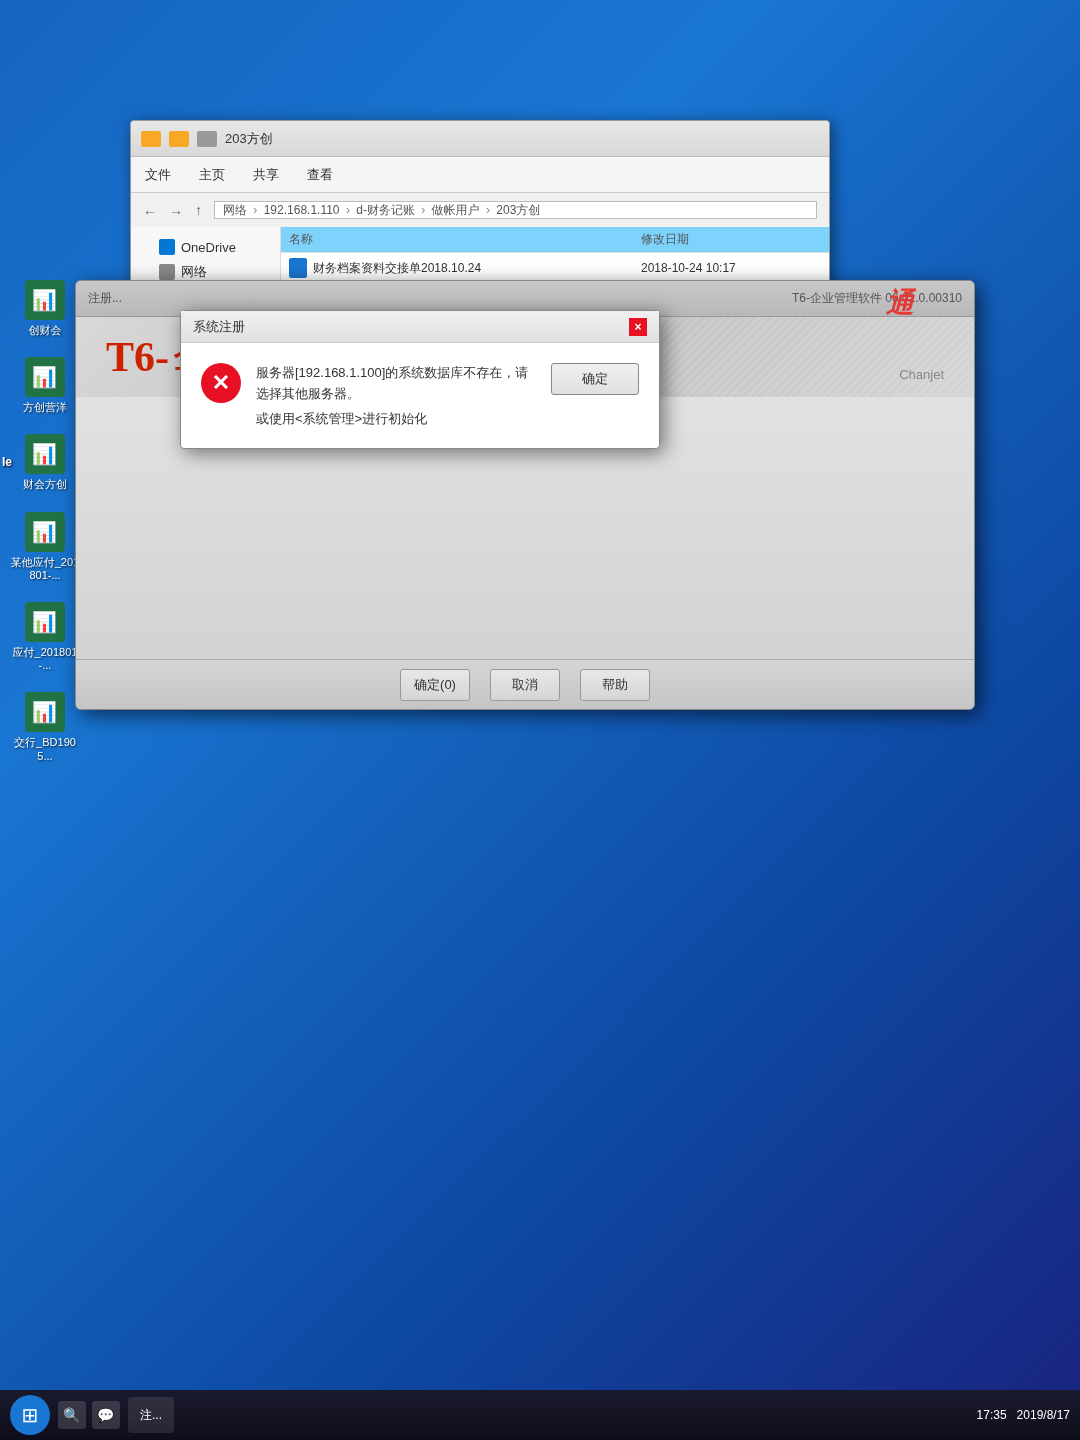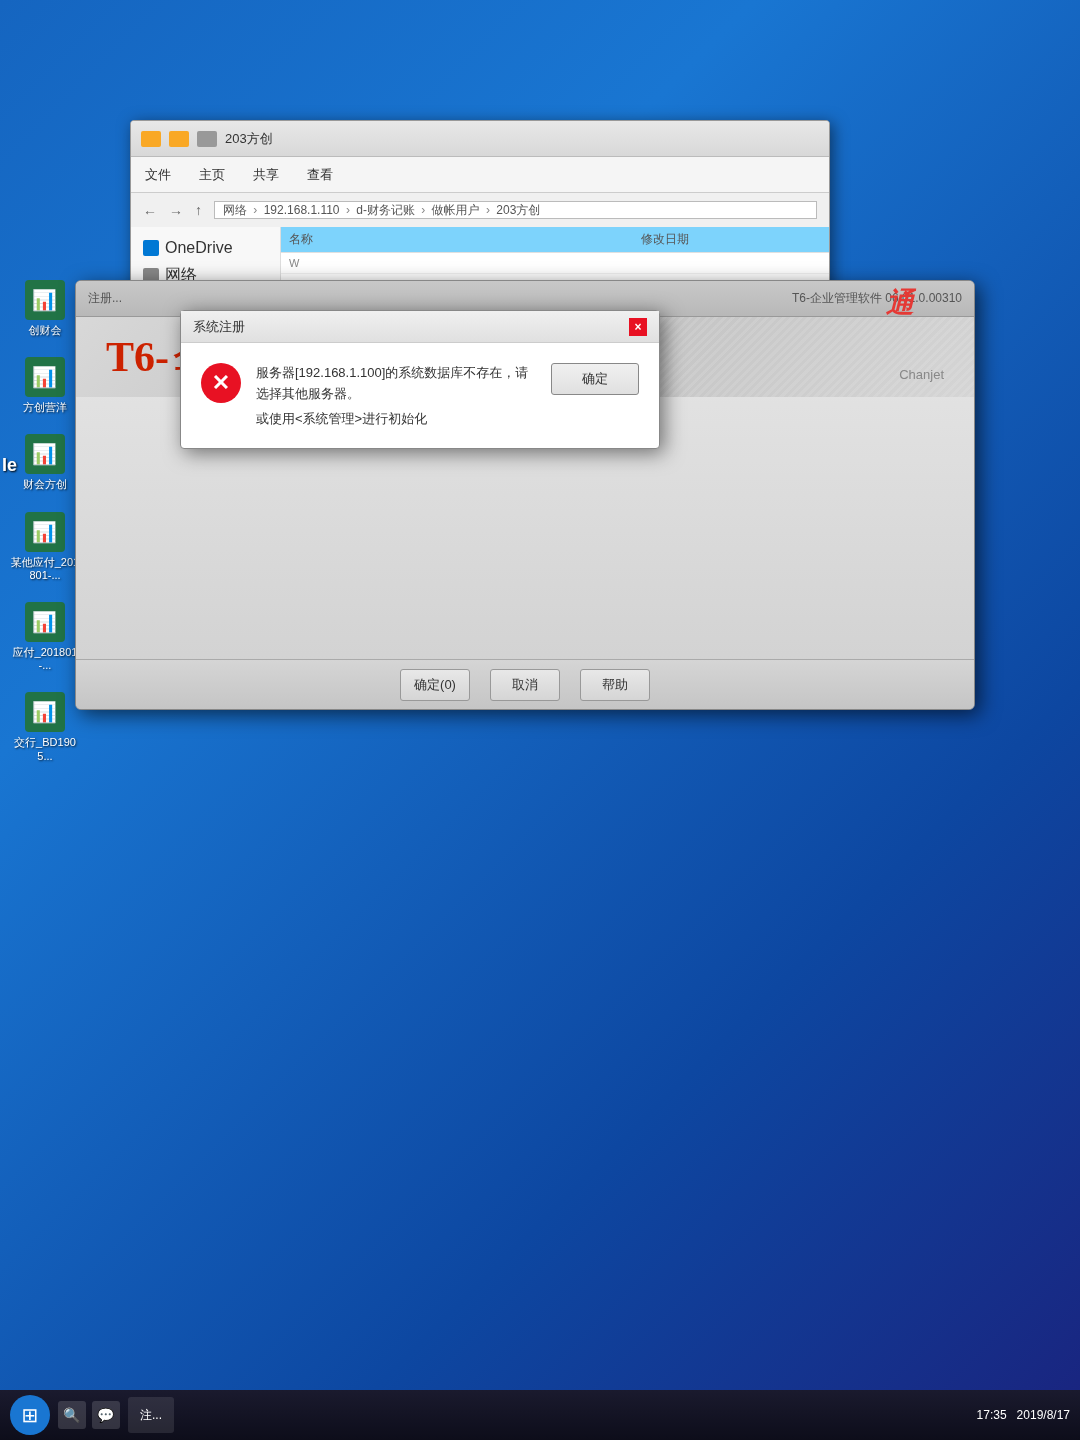--- a/index.html
+++ b/index.html
@@ -157,26 +157,27 @@
     .explorer-sidebar {
       width: 150px;
       background: #f8f8f8;
       border-right: 1px solid #ddd;
       padding: 8px 0;
       overflow-y: auto;
     }
 
     .sidebar-item {
       padding: 4px 12px;
-      font-size: 16px;
+      font-size: 13px;
       color: #333;
       cursor: pointer;
       display: flex;
       align-items: center;
       gap: 6px;
+      margin-left: 16px;
     }
 
     .sidebar-item .si-icon {
       width: 16px;
       height: 16px;
       background: #90caf9;
       border-radius: 2px;
       display: inline-block;
       flex-shrink: 0;
     }
@@ -527,21 +528,21 @@
     <div class="desktop-icon">
       <div class="icon-img excel">📊</div>
       <div class="icon-label">应付_201801-...</div>
     </div>
     <div class="desktop-icon">
       <div class="icon-img excel">📊</div>
       <div class="icon-label">交行_BD1905...</div>
     </div>
   </div>
 
-  <div style="position:absolute; left:2px; top:455px; color:white; font-size:18px; font-weight:bold; text-shadow:1px 1px 2px black;">Ie</div>
+  <div style="position:absolute; left:2px; top:455px; color:white; font-size:12px; font-weight:bold; text-shadow:1px 1px 2px black;">Ie</div>
 
   <div class="file-explorer">
     <div class="explorer-title-bar">
       <span class="folder-icon"></span>
       <span style="width:20px;height:16px;background:#f9a825;border-radius:2px;display:inline-block;"></span>
       <span style="width:20px;height:16px;background:#999;border-radius:2px;display:inline-block;"></span>
       <span class="explorer-title-text">203方创</span>
     </div>
 
     <div class="explorer-toolbar">
@@ -581,20 +582,27 @@
           <span class="si-icon" style="background:#888;"></span>
           <span>网络</span>
         </div>
       </div>
 
       <div class="explorer-main">
         <div class="file-list-header">
           <span>名称</span>
           <span>修改日期</span>
         </div>
+        <div class="file-list-item">
+          <div class="file-name">
+            <span class="file-icon-doc"></span>
+            <span>财务档案资料交接单2018.10.24</span>
+          </div>
+          <span>2018-10-24 10:17</span>
+        </div>
 
         <div style="padding: 4px 8px; font-size:11px; color:#888; border-bottom:1px solid #f0f0f0;">W</div>
         <div style="padding: 4px 8px; font-size:11px; color:#888; border-bottom:1px solid #f0f0f0;">N</div>
         <div style="padding: 4px 8px; font-size:11px; color:#888; border-bottom:1px solid #f0f0f0;">W</div>
         <div style="padding: 4px 8px; font-size:11px; color:#888; border-bottom:1px solid #f0f0f0;">M</div>
         <div style="padding: 4px 8px; font-size:11px; color:#888; border-bottom:1px solid #f0f0f0;">WP</div>
         <div style="padding: 4px 8px; font-size:11px; color:#888; border-bottom:1px solid #f0f0f0;">360</div>
         <div style="padding: 4px 8px; font-size:11px; color:#888; border-bottom:1px solid #f0f0f0;">WPS</div>
         <div style="padding: 4px 8px; font-size:11px; color:#888; border-bottom:1px solid #f0f0f0;">WPS</div>
         <div style="padding: 4px 8px; font-size:11px; color:#888; border-bottom:1px solid #f0f0f0;">WPS</div>

